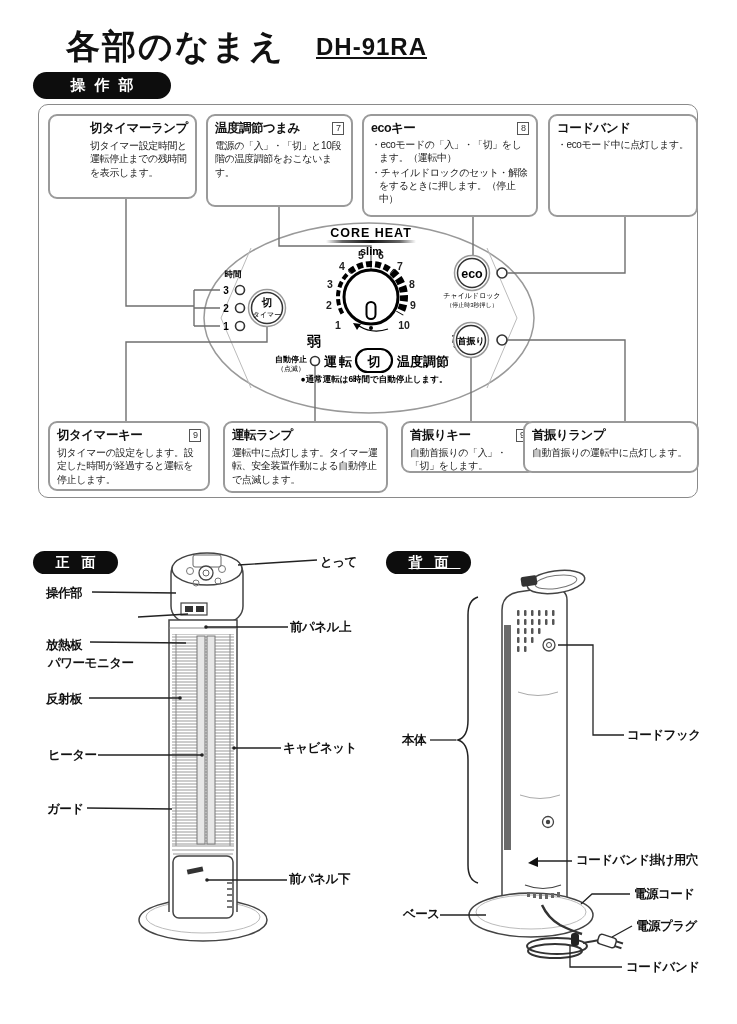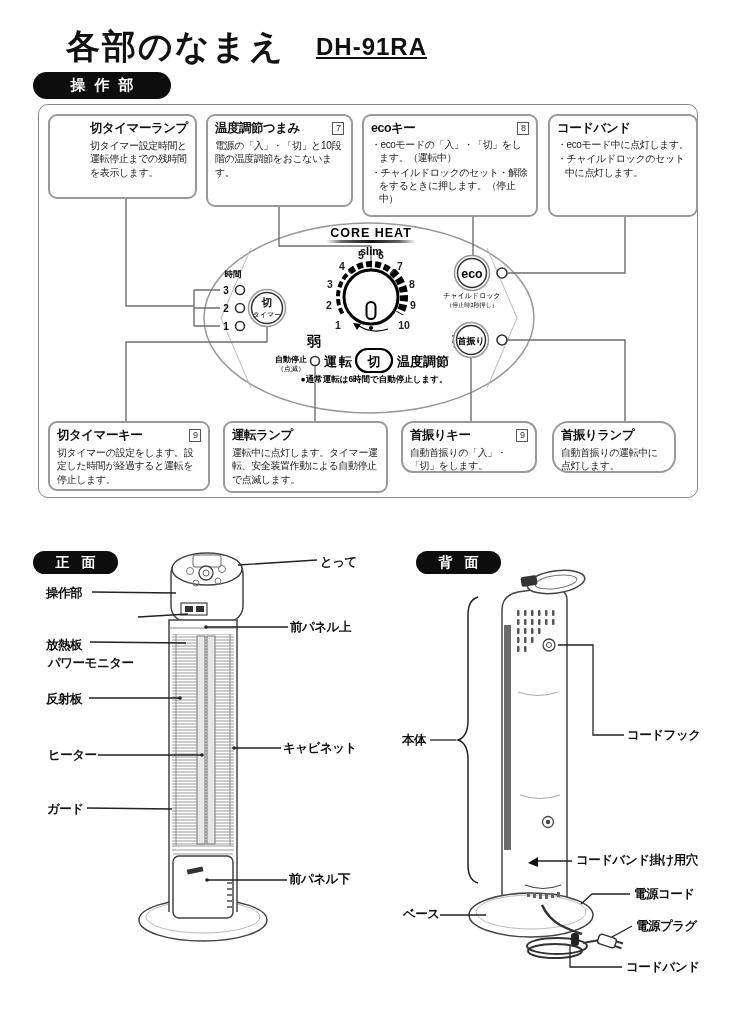--- a/index.html
+++ b/index.html
@@ -7,21 +7,21 @@
         font-family:"Liberation Sans","DejaVu Sans",sans-serif;color:#111;}
   .abs{position:absolute;}
   #main-title{left:66px;top:24px;font-size:34px;font-weight:900;letter-spacing:2px;}
   #model-no{left:316px;top:33px;font-size:24px;font-weight:800;letter-spacing:1px;text-decoration:underline;}
   .pill{position:absolute;background:#0d0d0d;color:#fff;border-radius:14px;
         font-weight:bold;text-align:center;box-sizing:border-box;}
   #pill-controls{left:33px;top:72px;width:138px;height:27px;font-size:15px;
         line-height:26px;letter-spacing:9px;text-indent:9px;}
   .pill-small{width:85px;height:23px;font-size:14px;line-height:22px;letter-spacing:12px;text-indent:12px;}
   #pill-front{left:33px;top:551px;}
-  #pill-back{left:416px;top:551px;}
+  #pill-back{left:386px;top:551px;text-decoration:underline;}
   #controls-section{position:absolute;left:38px;top:104px;width:660px;height:394px;
         border:1.5px solid #8a8a8a;border-radius:10px;box-sizing:border-box;}
   #panel-svg{position:absolute;left:0;top:0;}
   .co-box{position:absolute;background:#fff;border:2px solid #9a9a9a;border-radius:9px;
         padding:4px 7px;box-sizing:border-box;overflow:hidden;}
   .co-title{font-weight:bold;font-size:12.5px;display:flex;align-items:center;letter-spacing:-0.5px;}
   .co-badge{margin-left:auto;border:1.5px solid #555;font-size:9px;line-height:11px;
         padding:0 2.5px;font-weight:normal;color:#333;}
   .co-body{font-size:10px;line-height:1.33;margin-top:2px;color:#222;letter-spacing:-0.4px;}
   .co-bullet{font-size:10px;line-height:1.33;color:#222;letter-spacing:-0.4px;
@@ -162,47 +162,46 @@
         </div>
       <div class="co-bullet">・ecoモードの「入」・「切」をします。（運転中）</div>
       <div class="co-bullet">・チャイルドロックのセット・解除をするときに押します。（停止中）</div>
     </div>
 
     <div class="co-box" style="left:509px;top:9px;width:150px;height:103px;">
       <div class="co-title">
           <span>コードバンド</span>
         </div>
       <div class="co-bullet">・ecoモード中に点灯します。</div>
-      <div class="co-bullet">・チャイルドロックのセット中に点灯します。</div>
     </div>
 
     <div class="co-box" style="left:9px;top:316px;width:162px;height:70px;">
       <div class="co-title">
           <span>切タイマーキー</span>
         <span class="co-badge">9</span>
         </div>
       <div class="co-body">切タイマーの設定をします。設定した時間が経過すると運転を停止します。</div>
     </div>
 
     <div class="co-box" style="left:184px;top:316px;width:165px;height:72px;">
       <div class="co-title">
           <span>運転ランプ</span>
         </div>
       <div class="co-body">運転中に点灯します。タイマー運転、安全装置作動による自動停止で点滅します。</div>
     </div>
 
-    <div class="co-box" style="left:362px;top:316px;width:136px;height:52px;border-radius:12px;">
+    <div class="co-box" style="left:362px;top:316px;width:136px;height:52px;">
       <div class="co-title">
           <span>首振りキー</span>
         <span class="co-badge">9</span>
         </div>
       <div class="co-body">自動首振りの「入」・「切」をします。</div>
     </div>
 
-    <div class="co-box" style="left:513px;top:316px;width:124px;height:52px;border-radius:16px;">
+    <div class="co-box" style="left:484px;top:316px;width:176px;height:52px;">
       <div class="co-title">
           <span>首振りランプ</span>
         </div>
       <div class="co-body">自動首振りの運転中に点灯します。</div>
     </div>
   </div>
 
   <div class="pill pill-small" id="pill-front">正面</div>
   <div class="pill pill-small" id="pill-back">背面</div>
 

